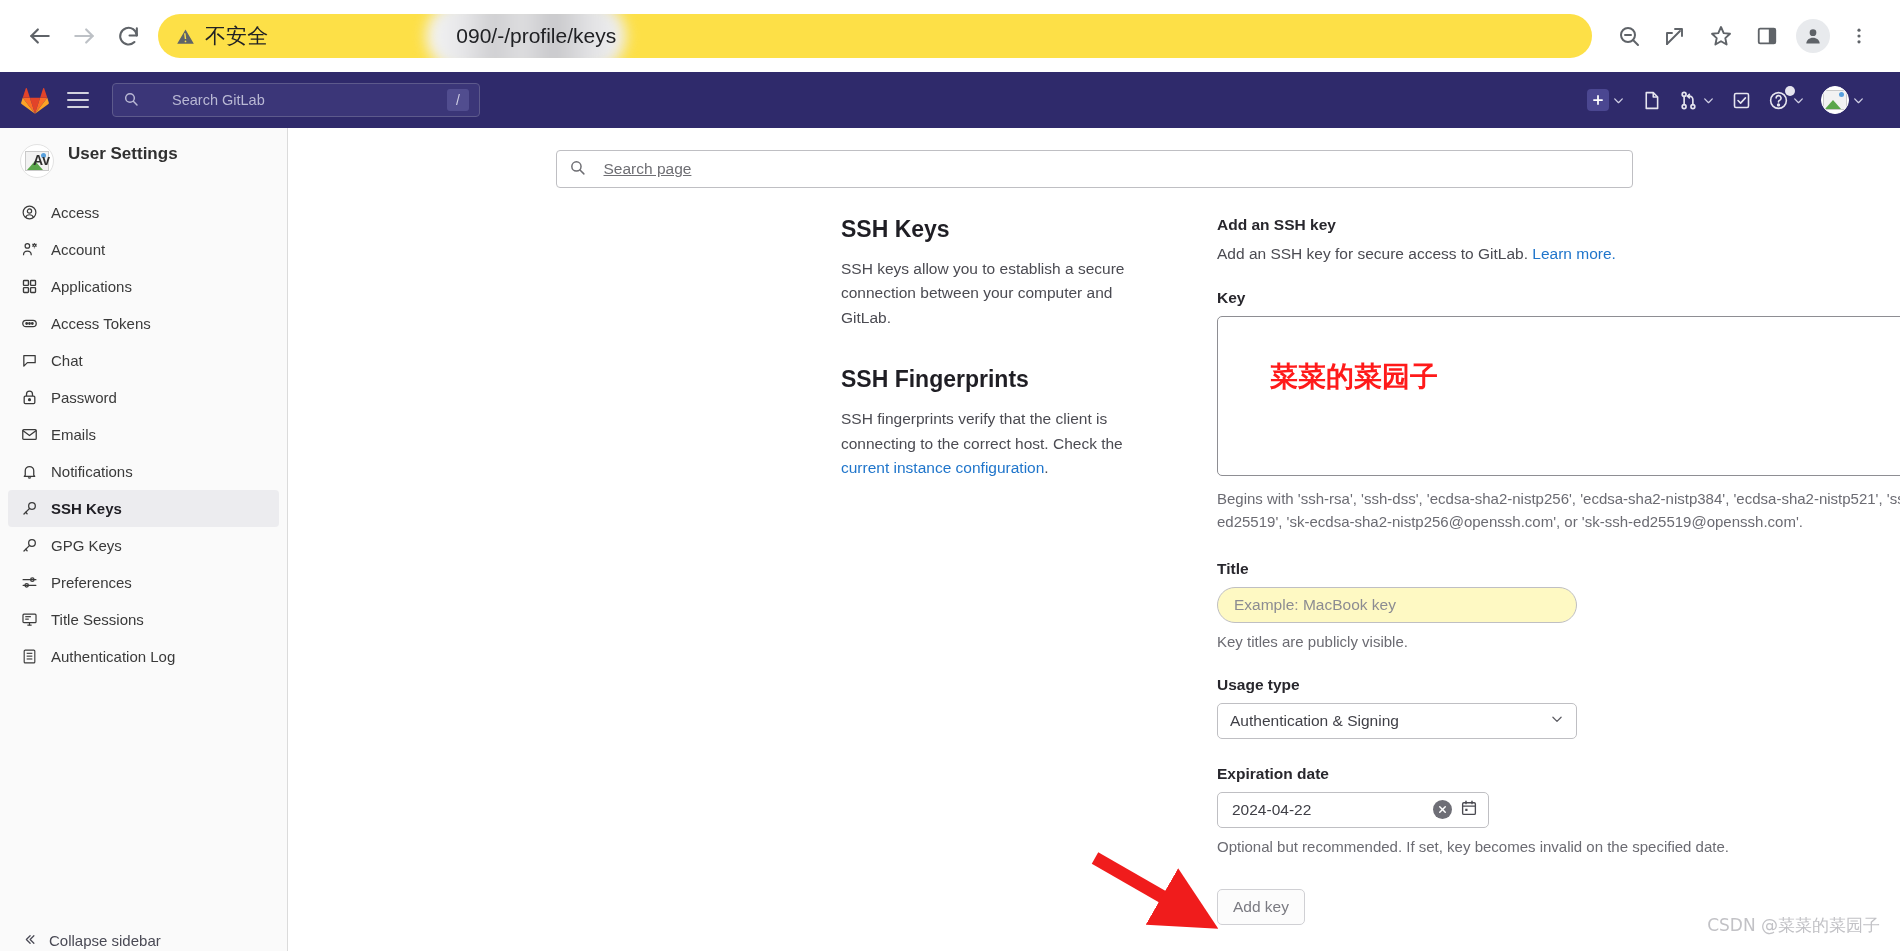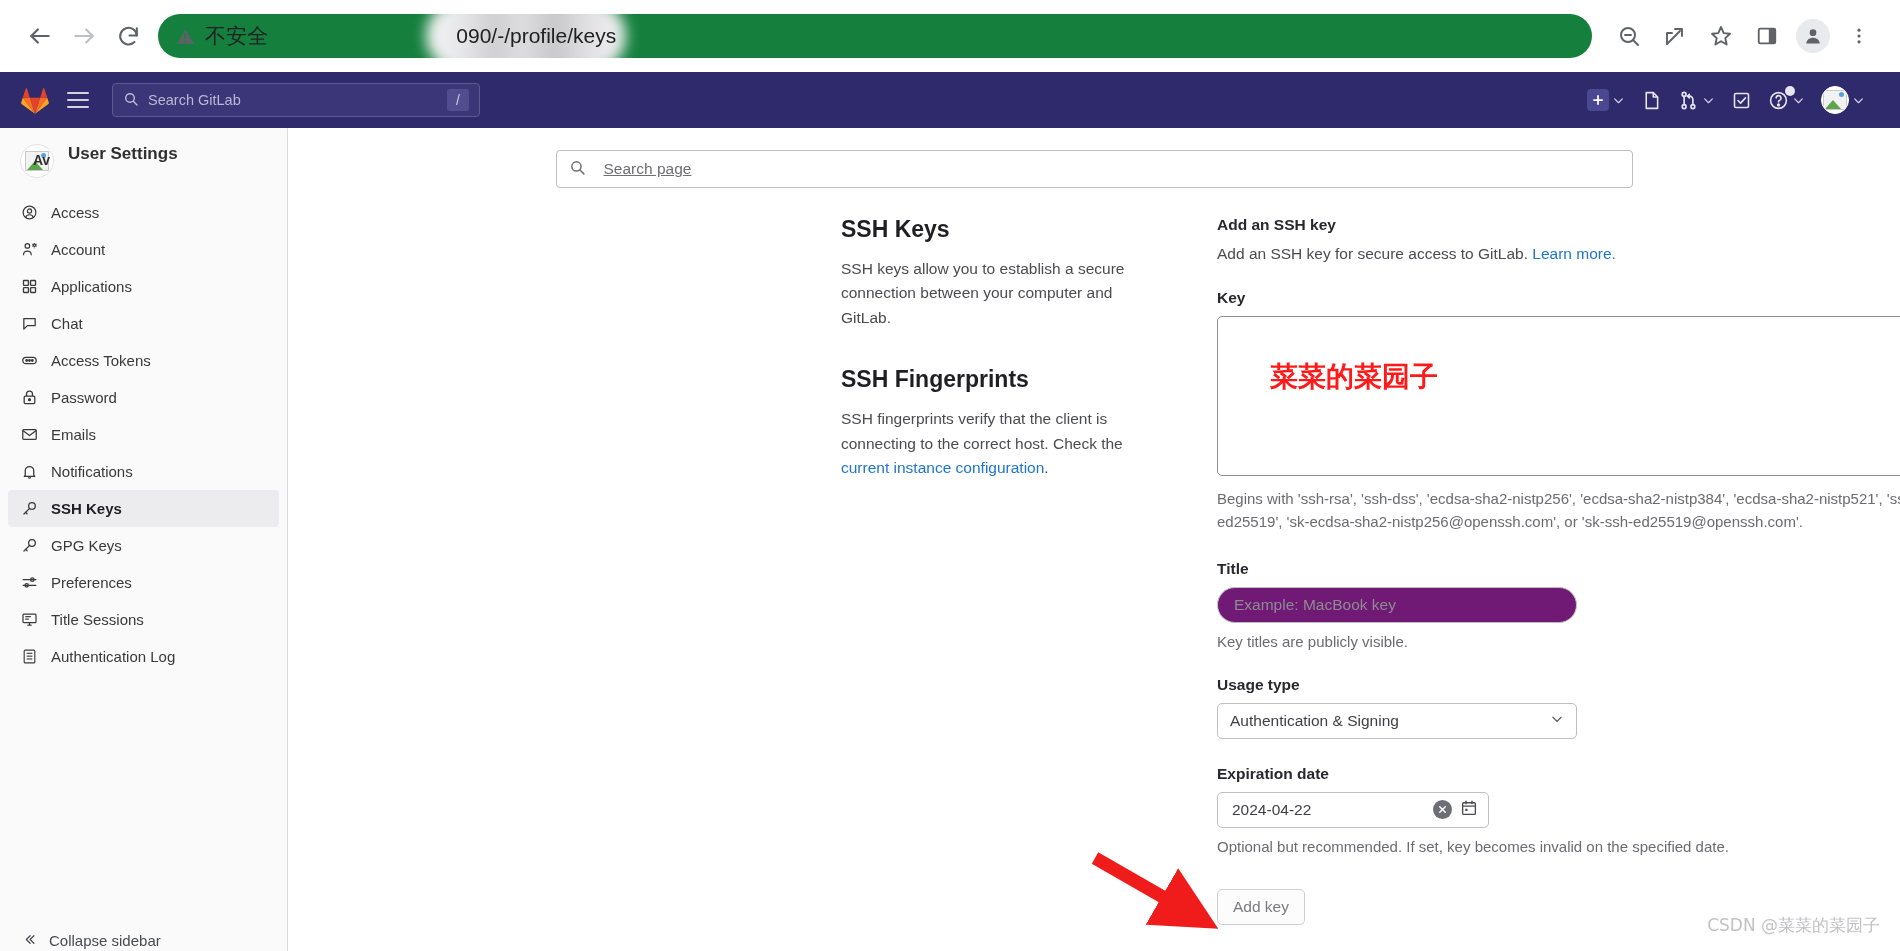--- a/index.html
+++ b/index.html
@@ -18,21 +18,21 @@
     position: relative;
   }
   .nav-btn {
     width: 44px; height: 44px;
     display: flex; align-items: center; justify-content: center;
     border-radius: 50%; color: #5f6368; flex: none;
   }
   .nav-btn svg { display: block; }
   .omnibox {
     flex: 1 1 auto; height: 44px;
-    background: #15803d; border-radius: 22px;
+    background: #fde047; border-radius: 22px;
     display: flex; align-items: center;
     margin: 0 14px 0 8px; padding: 0 18px;
     position: relative; overflow: hidden;
   }
   .omni-warn { display: flex; align-items: center; color: #5f6368; flex: none; }
   .omni-warn svg { display: block; }
   .omni-text {
     font-size: 21px; color: #202124; white-space: nowrap;
     margin-left: 10px; letter-spacing: .1px;
   }
@@ -69,21 +69,21 @@
   .gl-logo { width: 42px; display: flex; justify-content: center; align-items: center; }
   .gl-hamburger {
     width: 44px; height: 40px; display: flex; flex-direction: column;
     justify-content: center; align-items: center; gap: 5px;
   }
   .gl-hamburger span { display:block; width: 22px; height: 2px; background: #d2d2de; border-radius: 1px; }
   .gl-search {
     width: 368px; height: 34px; margin-left: 12px;
     border: 1px solid #5d5a8c; border-radius: 4px;
     background: #3b3678; display: flex; align-items: center;
-    padding: 0 10px; color: #b9b8d4; font-size: 14.5px;
+    padding: 0 10px; color: #b9b8d4; font-size: 14.5px; gap: 24px;
   }
   .gl-search .ph { margin-left: 9px; flex: 1; }
   .slash-badge {
     width: 22px; height: 22px; border-radius: 3px;
     background: #514d8f; color: #cfcee4;
     display: flex; align-items: center; justify-content: center;
     font-size: 14px;
   }
   .gl-nav-right { margin-left: auto; display: flex; align-items: center; gap: 2px; padding-right: 14px; }
   .gl-ico {
@@ -193,21 +193,21 @@
     color: #ff1a1a; font-size: 28px; font-weight: 700;
     position: absolute; left: 52px; top: 41px;
     font-family: "DejaVu Sans", sans-serif;
   }
   .help-text { font-size: 15px; color: #6b6b72; line-height: 1.55; margin-top: 11px; }
 
   .text-input {
     width: 360px; height: 36px;
     border: 1px solid #bfbfc3; border-radius: 18px;
     display: flex; align-items: center; padding: 0 16px;
-    font-size: 15.5px; color: #8c8c92; background: #701a75;
+    font-size: 15.5px; color: #8c8c92; background: #fef9c3;
   }
   .select-input {
     width: 360px; height: 36px;
     border: 1px solid #bfbfc3; border-radius: 5px;
     display: flex; align-items: center; padding: 0 12px;
     font-size: 15.5px; color: #3f3f46; background: #fff;
   }
   .select-input .val { flex: 1; }
   .date-input {
     width: 272px; height: 36px;
@@ -456,36 +456,36 @@
               <rect x="3.5" y="3.5" width="7" height="7" rx="1"></rect>
               <rect x="13.5" y="3.5" width="7" height="7" rx="1"></rect>
               <rect x="3.5" y="13.5" width="7" height="7" rx="1"></rect>
               <rect x="13.5" y="13.5" width="7" height="7" rx="1"></rect>
             </svg>
         </span>
         <span>Applications</span>
       </div>
       <div class="side-item">
         <span class="s-ico">
-          <svg width="17" height="17" viewBox="0 0 24 24" fill="none" stroke="currentColor" stroke-width="1.8" stroke-linejoin="round">
-              <path d="M4 5h16v10H9l-5 5Z"></path>
-            </svg>
-        </span>
-        <span>Chat</span>
-      </div>
-      <div class="side-item">
-        <span class="s-ico">
           <svg width="17" height="17" viewBox="0 0 24 24" fill="none" stroke="currentColor" stroke-width="1.8">
               <rect x="2.5" y="7.5" width="19" height="9" rx="4.5"></rect>
               <circle cx="8" cy="12" r="1.1" fill="currentColor"></circle>
               <circle cx="12" cy="12" r="1.1" fill="currentColor"></circle>
               <circle cx="16" cy="12" r="1.1" fill="currentColor"></circle>
             </svg>
         </span>
         <span>Access Tokens</span>
+      </div>
+      <div class="side-item">
+        <span class="s-ico">
+          <svg width="17" height="17" viewBox="0 0 24 24" fill="none" stroke="currentColor" stroke-width="1.8" stroke-linejoin="round">
+              <path d="M4 5h16v10H9l-5 5Z"></path>
+            </svg>
+        </span>
+        <span>Chat</span>
       </div>
       <div class="side-item">
         <span class="s-ico">
           <svg width="17" height="17" viewBox="0 0 24 24" fill="none" stroke="currentColor" stroke-width="1.8">
               <rect x="4.5" y="10" width="15" height="10.5" rx="1.6"></rect>
               <path d="M7.8 10V7.2a4.2 4.2 0 0 1 8.4 0V10"></path>
               <circle cx="12" cy="15" r="1.3" fill="currentColor"></circle>
             </svg>
         </span>
         <span>Password</span>

